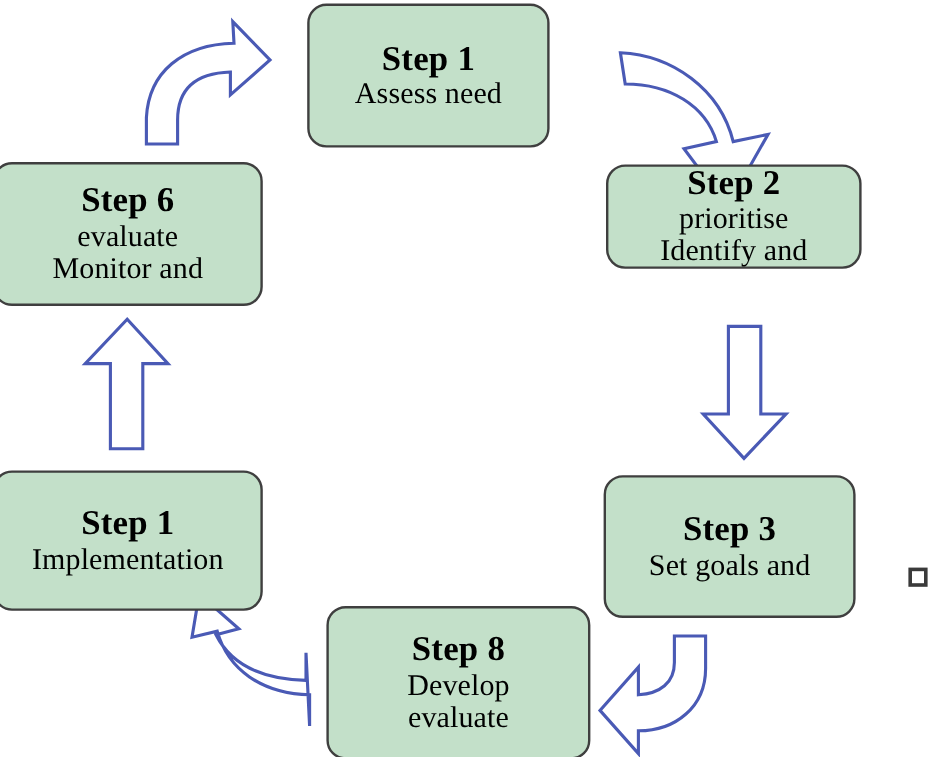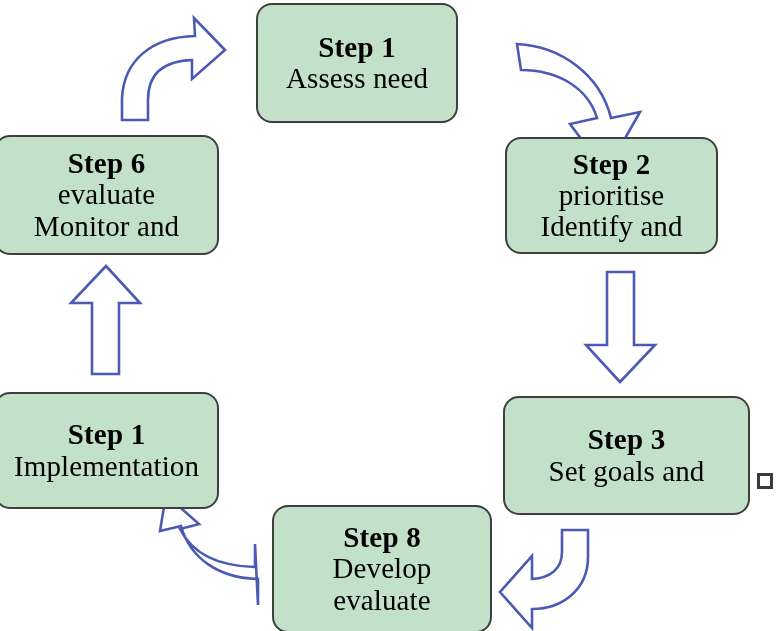--- a/index.html
+++ b/index.html
@@ -29,21 +29,21 @@
     color: #000000;
     line-height: 1.08;
   }
   .step-title {
     font-weight: bold;
     font-size: 29px;
     letter-spacing: 0.2px;
   }
   .step-desc {
     font-weight: normal;
-    font-size: 29px;
+    font-size: 25px;
     letter-spacing: 0.1px;
   }
   .arrow-layer {
     position: absolute;
     left: 0;
     top: 0;
     width: 780px;
     height: 631px;
     pointer-events: none;
   }
@@ -126,27 +126,27 @@
              C 161,61 148,76 148,100
              L 148,120
              Z"></path>
   </svg>
 
   <div class="step-box" style="left:256px; top:3px; width:202px; height:120px;">
     <div class="step-title">Step 1</div>
     <div class="step-desc">Assess need</div>
   </div>
 
-  <div class="step-box" style="left:505px; top:137px; width:213px; height:117px;">
+  <div class="step-box" style="left:505px; top:137px; width:213px; height:87px;">
     <div class="step-title">Step 2</div>
     <div class="step-desc">prioritise</div>
     <div class="step-desc">Identify and</div>
   </div>
 
-  <div class="step-box" style="left:503px; top:396px; width:247px; height:119px;">
+  <div class="step-box" style="left:503px; top:396px; width:210px; height:119px;">
     <div class="step-title">Step 3</div>
     <div class="step-desc">Set goals and</div>
   </div>
 
   <div class="step-box" style="left:272px; top:505px; width:220px; height:128px;">
     <div class="step-title">Step 8</div>
     <div class="step-desc">Develop</div>
     <div class="step-desc">evaluate</div>
   </div>
 

